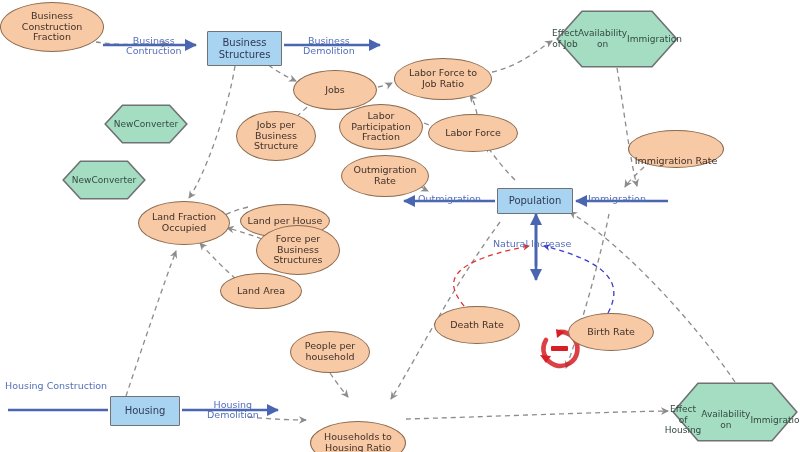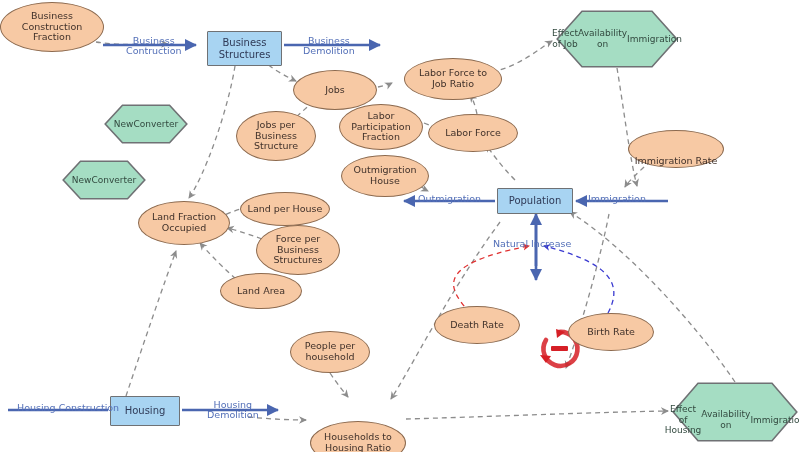--- a/index.html
+++ b/index.html
@@ -118,21 +118,21 @@
           <span style="display:block">Business</span>
           <span style="display:block">Construction</span>
           <span style="display:block">Fraction</span>
         </div>
       </div>
       <div class="node converter" style="left: 293px; top: 70px; width: 84px; height: 40px;">
         <div>
           <span style="display:block">Jobs</span>
         </div>
       </div>
-      <div class="node converter" style="left: 404px; top: 58px; width: 98px; height: 42px; align-items: center;">
+      <div class="node converter" style="left: 394px; top: 58px; width: 98px; height: 42px; align-items: center;">
         <div>
           <span style="display:block">Labor Force to</span>
           <span style="display:block">Job Ratio</span>
         </div>
       </div>
       <div class="node converter" style="left: 236px; top: 111px; width: 80px; height: 50px;">
         <div>
           <span style="display:block">Jobs per</span>
           <span style="display:block">Business</span>
           <span style="display:block">Structure</span>
@@ -151,24 +151,24 @@
         </div>
       </div>
       <div class="node converter" style="left: 628px; top: 130px; width: 96px; height: 38px; align-items: flex-end;">
         <div>
           <span style="display:block">Immigration Rate</span>
         </div>
       </div>
       <div class="node converter" style="left: 341px; top: 155px; width: 88px; height: 42px;">
         <div>
           <span style="display:block">Outmigration</span>
-          <span style="display:block">House</span>
-        </div>
-      </div>
-      <div class="node converter" style="left: 240px; top: 192px; width: 90px; height: 34px; text-align: center;">
+          <span style="display:block">Rate</span>
+        </div>
+      </div>
+      <div class="node converter" style="left: 240px; top: 204px; width: 90px; height: 34px; text-align: center;">
         <div>
           <span style="display:block">Land per House</span>
         </div>
       </div>
       <div class="node converter" style="left: 138px; top: 201px; width: 92px; height: 44px;">
         <div>
           <span style="display:block">Land Fraction</span>
           <span style="display:block">Occupied</span>
         </div>
       </div>
@@ -258,21 +258,21 @@
       </div>
       <div class="flowlabel" style="left: 418px; top: 194px;">
         <span style="display:block">Outmigration</span>
       </div>
       <div class="flowlabel" style="left: 588px; top: 194px;">
         <span style="display:block">Immigration</span>
       </div>
       <div class="flowlabel" style="left: 493px; top: 239px;">
         <span style="display:block">Natural Increase</span>
       </div>
-      <div class="flowlabel" style="left: 5px; top: 403px; margin-left: 12px;">
+      <div class="flowlabel" style="left: 5px; top: 381px;">
         <span style="display:block">Housing Construction</span>
       </div>
       <div class="flowlabel" style="left: 207px; top: 400px;">
         <span style="display:block">Housing</span>
         <span style="display:block">Demolition</span>
       </div>
     </div>
 
 </div>
 

